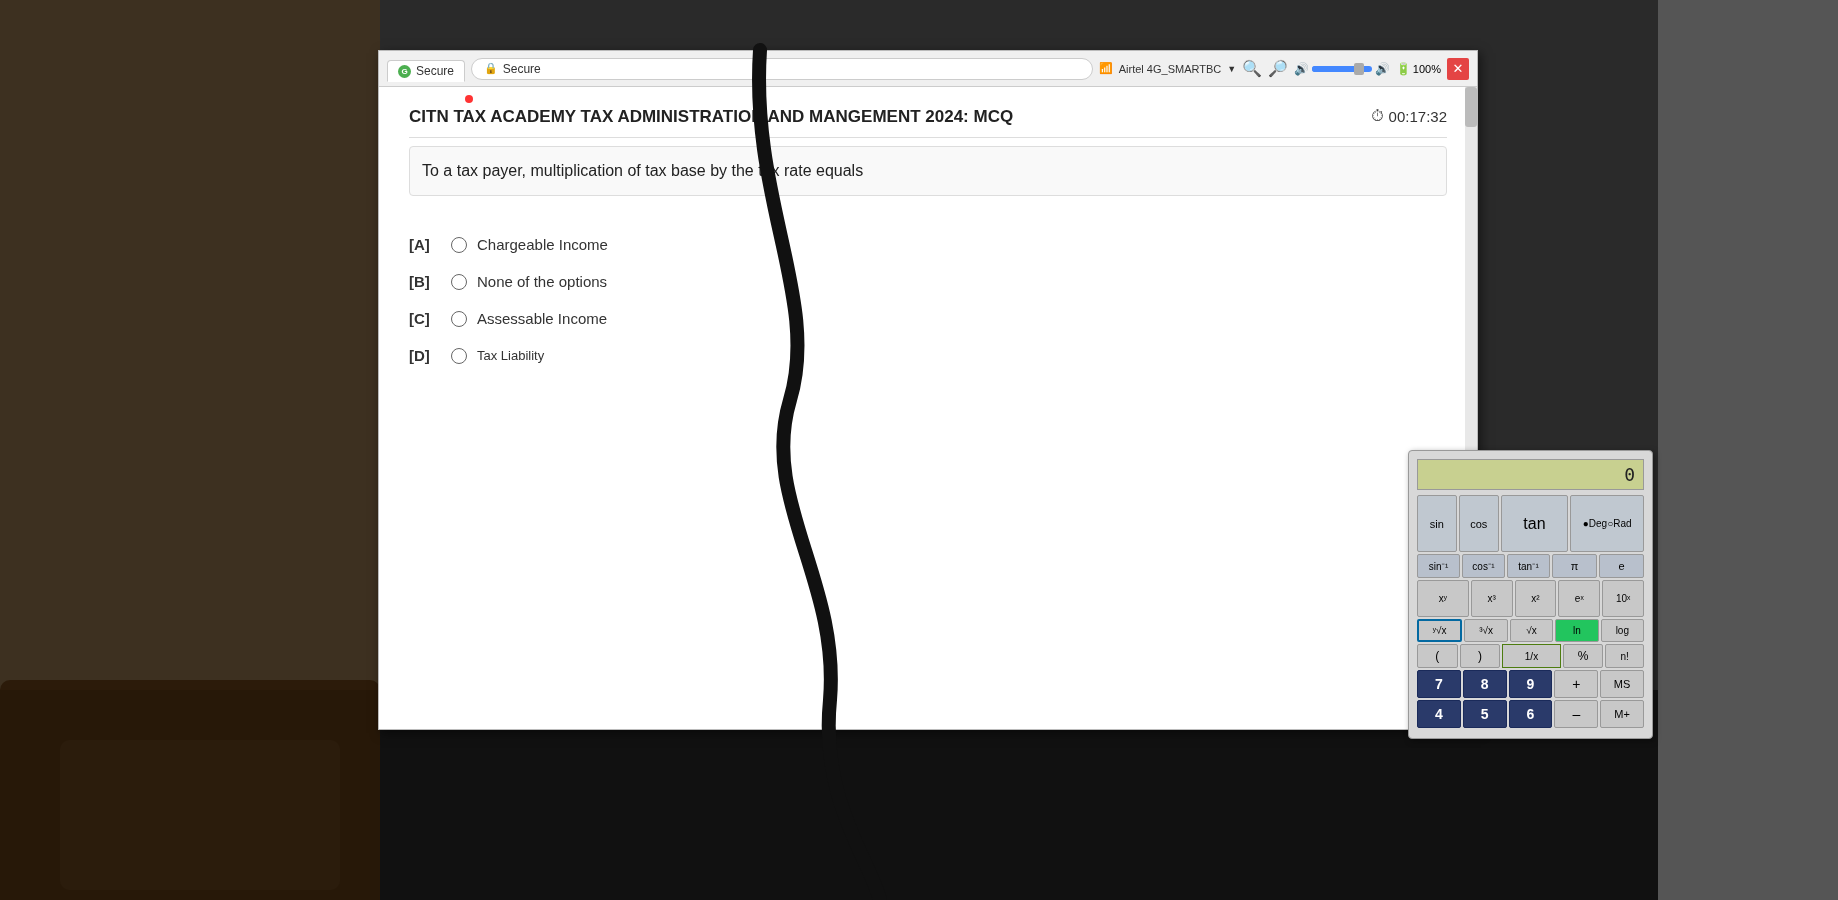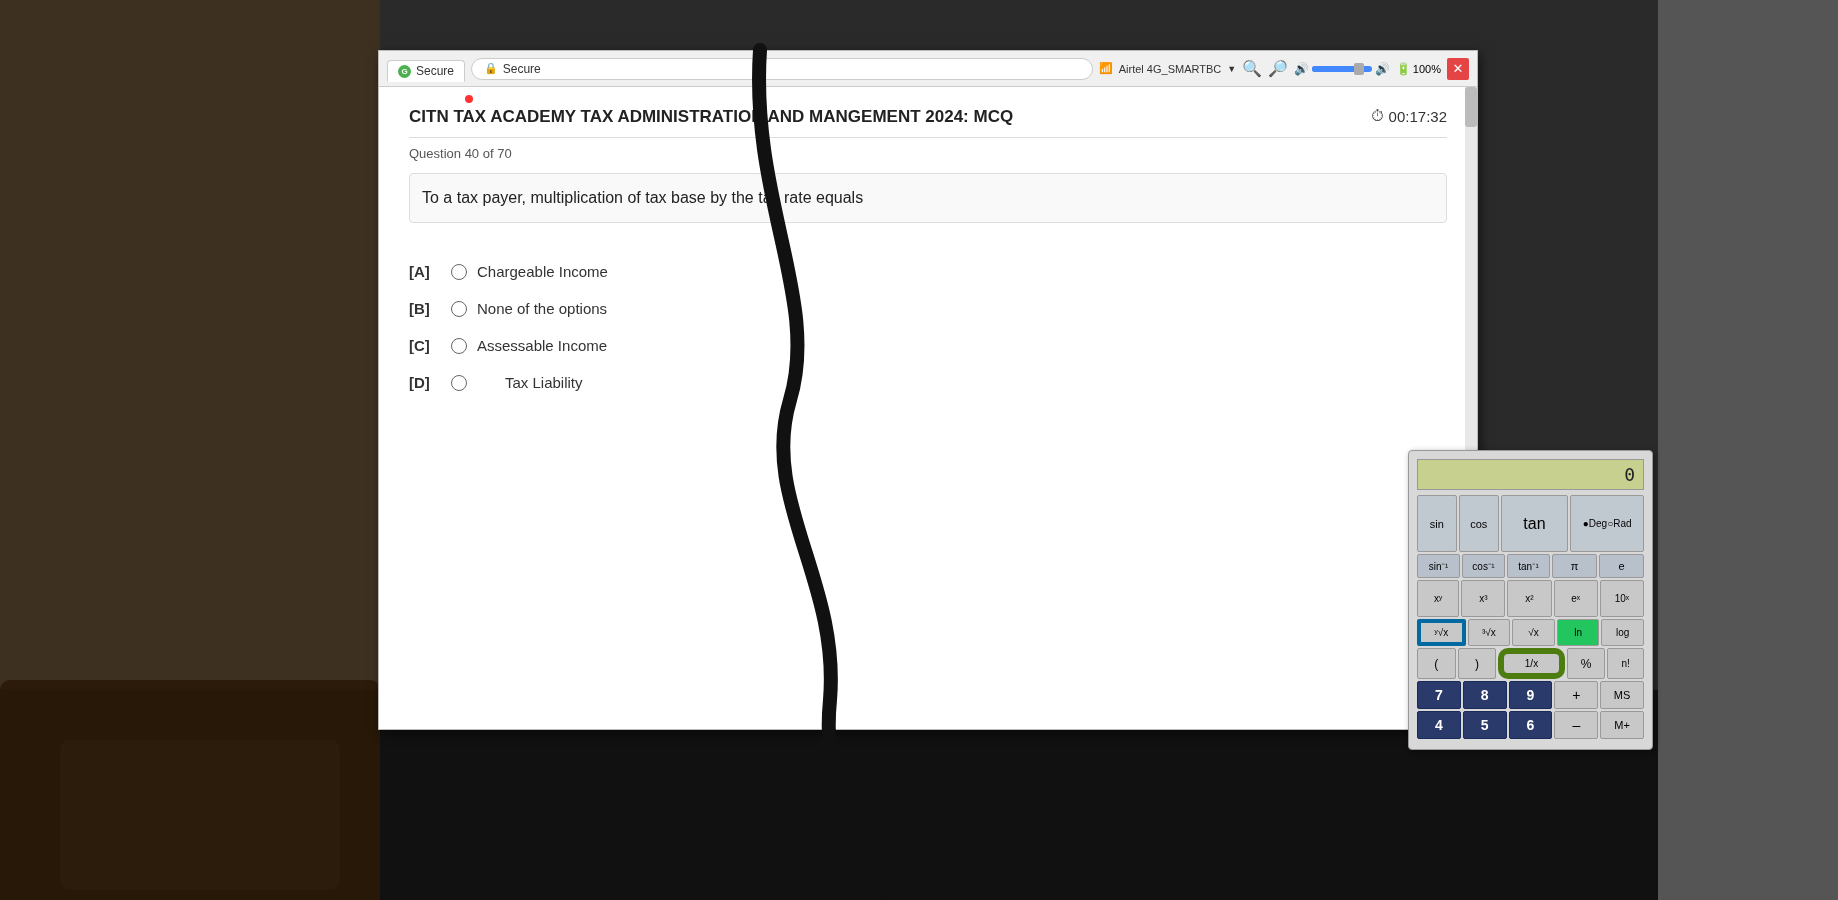--- a/index.html
+++ b/index.html
@@ -65,21 +65,20 @@
   <div style="padding:20px 30px;background:#fff;">
 
     <div style="display:flex;justify-content:space-between;align-items:flex-start;border-bottom:1px solid #ddd;padding-bottom:10px;margin-bottom:8px;">
       <h1 style="font-size:17px;font-weight:bold;color:#222;">CITN TAX ACADEMY TAX ADMINISTRATION AND MANGEMENT 2024: MCQ</h1>
       <div style="display:flex;align-items:center;gap:5px;font-size:15px;color:#333;white-space:nowrap;">
         <span style="font-size:16px;">⏱</span>
         <span>00:17:32</span>
       </div>
     </div>
 
-    <div style="font-size:13px;color:#555;margin-bottom:12px;">Question 40 of 70</div>
 
     <div style="font-size:16px;color:#222;margin-bottom:20px;line-height:1.5;border:1px solid #ddd;padding:12px;background:#f9f9f9;border-radius:4px;">To a tax payer, multiplication of tax base by the tax rate equals</div>
 
     <div style="margin-top:40px;">
 
       <div style="display:flex;align-items:center;margin-bottom:20px;gap:10px;cursor:pointer;">
         <span style="font-size:15px;font-weight:bold;color:#333;width:32px;">[A]</span>
         <div style="width:16px;height:16px;border:1.5px solid #666;border-radius:50%;display:inline-block;cursor:pointer;flex-shrink:0;"></div>
         <span style="font-size:15px;color:#333;cursor:pointer;">Chargeable Income</span>
       </div>
@@ -92,21 +91,21 @@
 
       <div style="display:flex;align-items:center;margin-bottom:20px;gap:10px;cursor:pointer;">
         <span style="font-size:15px;font-weight:bold;color:#333;width:32px;">[C]</span>
         <div style="width:16px;height:16px;border:1.5px solid #666;border-radius:50%;display:inline-block;cursor:pointer;flex-shrink:0;"></div>
         <span style="font-size:15px;color:#333;cursor:pointer;">Assessable Income</span>
       </div>
 
       <div style="display:flex;align-items:center;margin-bottom:20px;gap:10px;cursor:pointer;">
         <span style="font-size:15px;font-weight:bold;color:#333;width:32px;">[D]</span>
         <div style="width:16px;height:16px;border:1.5px solid #666;border-radius:50%;display:inline-block;cursor:pointer;flex-shrink:0;"></div>
-        <span style="font-size:15px;color:#333;cursor:pointer;margin-left:28px;">Tax Liability</span>
+        <span style="font-size:13px;color:#333;cursor:pointer;">Tax Liability</span>
       </div>
 
     </div>
   </div>
 </div>
 
 <div style="position:absolute;right:185px;top:450px;width:245px;background:#d8d8d8;border:1px solid #999;border-radius:4px;padding:8px;box-shadow:2px 2px 6px rgba(0,0,0,0.4);z-index:5;">
 
   <div style="background:#c8d090;border:1px solid #999;text-align:right;padding:4px 8px;font-size:18px;font-family:monospace;margin-bottom:5px;min-height:30px;color:#222;">0</div>
 
@@ -119,39 +118,39 @@
 
   <div style="display:flex;gap:2px;margin-bottom:2px;">
     <button style="flex:1;background:#b8c0cc;border:1px solid #999;border-radius:2px;font-size:10px;padding:4px 1px;cursor:pointer;">sin⁻¹</button>
     <button style="flex:1;background:#b8c0cc;border:1px solid #999;border-radius:2px;font-size:10px;padding:4px 1px;cursor:pointer;">cos⁻¹</button>
     <button style="flex:1;background:#b8c0cc;border:1px solid #999;border-radius:2px;font-size:10px;padding:4px 1px;cursor:pointer;">tan⁻¹</button>
     <button style="flex:1;background:#b8c0cc;border:1px solid #999;border-radius:2px;font-size:11px;padding:4px 2px;cursor:pointer;">π</button>
     <button style="flex:1;background:#b8c0cc;border:1px solid #999;border-radius:2px;font-size:11px;padding:4px 2px;cursor:pointer;">e</button>
   </div>
 
   <div style="display:flex;gap:2px;margin-bottom:2px;">
-    <button style="flex:1;background:#c8c8c8;border:1px solid #999;border-radius:2px;font-size:10px;padding:4px 0;cursor:pointer;">xʸ</button>
+    <button style="flex:1;background:#c8c8c8;border:1px solid #999;border-radius:2px;font-size:10px;padding:4px 6px;cursor:pointer;">xʸ</button>
     <button style="flex:1;background:#c8c8c8;border:1px solid #999;border-radius:2px;font-size:10px;padding:12px 1px;cursor:pointer;">x³</button>
     <button style="flex:1;background:#c8c8c8;border:1px solid #999;border-radius:2px;font-size:10px;padding:4px 1px;cursor:pointer;">x²</button>
     <button style="flex:1;background:#c8c8c8;border:1px solid #999;border-radius:2px;font-size:10px;padding:4px 1px;cursor:pointer;">eˣ</button>
     <button style="flex:1;background:#c8c8c8;border:1px solid #999;border-radius:2px;font-size:10px;padding:4px 1px;cursor:pointer;">10ˣ</button>
   </div>
 
   <div style="display:flex;gap:2px;margin-bottom:2px;">
-    <button style="flex:1;background:#c8c8c8;border:4px solid #0369a1;border-radius:2px;font-size:10px;padding:4px 1px;cursor:pointer;">ʸ√x</button>
+    <button style="flex:1;background:#c8c8c8;border:2px solid #0369a1;border-radius:2px;font-size:10px;padding:4px 1px;cursor:pointer;">ʸ√x</button>
     <button style="flex:1;background:#c8c8c8;border:1px solid #999;border-radius:2px;font-size:10px;padding:4px 1px;cursor:pointer;">³√x</button>
     <button style="flex:1;background:#c8c8c8;border:1px solid #999;border-radius:2px;font-size:10px;padding:4px 1px;cursor:pointer;">√x</button>
     <button style="flex:1;background:#22c55e;border:1px solid #999;border-radius:2px;font-size:10px;padding:4px 1px;cursor:pointer;">ln</button>
     <button style="flex:1;background:#c8c8c8;border:1px solid #999;border-radius:2px;font-size:10px;padding:4px 1px;cursor:pointer;text-align:center;">log</button>
   </div>
 
   <div style="display:flex;gap:2px;margin-bottom:2px;">
     <button style="flex:1;background:#c8c8c8;border:1px solid #999;border-radius:2px;font-size:12px;padding:4px 2px;cursor:pointer;">(</button>
     <button style="flex:1;background:#c8c8c8;border:1px solid #999;border-radius:2px;font-size:12px;padding:4px 2px;cursor:pointer;">)</button>
-    <button style="flex:1;background:#c8c8c8;border:6px solid #4d7c0f;border-radius:10px;font-size:10px;padding:4px 11px;cursor:pointer;">1/x</button>
+    <button style="flex:1;background:#c8c8c8;border:1px solid #4d7c0f;border-radius:0;font-size:10px;padding:4px 11px;cursor:pointer;">1/x</button>
     <button style="flex:1;background:#c8c8c8;border:1px solid #999;border-radius:2px;font-size:12px;padding:4px 2px;cursor:pointer;">%</button>
     <button style="flex:1;background:#c8c8c8;border:1px solid #999;border-radius:2px;font-size:10px;padding:4px 1px;cursor:pointer;">n!</button>
   </div>
 
   <div style="display:flex;gap:2px;margin-bottom:2px;">
     <button style="flex:1;background:#2a3a6a;color:#fff;border:1px solid #1a2a5a;border-radius:2px;font-size:14px;padding:5px 2px;cursor:pointer;font-weight:bold;">7</button>
     <button style="flex:1;background:#2a3a6a;color:#fff;border:1px solid #1a2a5a;border-radius:2px;font-size:14px;padding:5px 2px;cursor:pointer;font-weight:bold;">8</button>
     <button style="flex:1;background:#2a3a6a;color:#fff;border:1px solid #1a2a5a;border-radius:2px;font-size:14px;padding:5px 2px;cursor:pointer;font-weight:bold;">9</button>
     <button style="flex:1;background:#c8c8c8;border:1px solid #999;border-radius:2px;font-size:14px;padding:5px 2px;cursor:pointer;">+</button>
     <button style="flex:1;background:#c8c8c8;border:1px solid #999;border-radius:2px;font-size:11px;padding:5px 2px;cursor:pointer;">MS</button>

